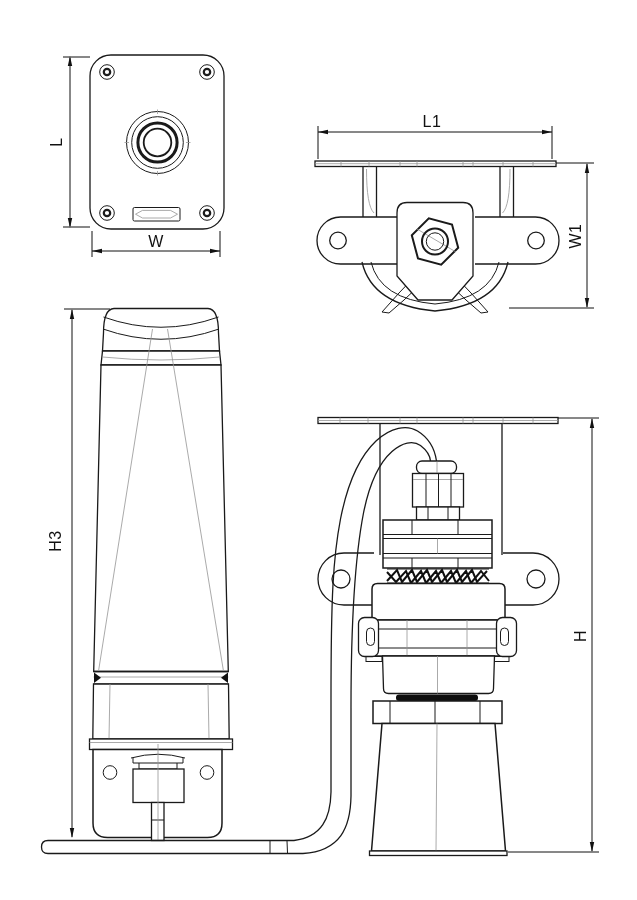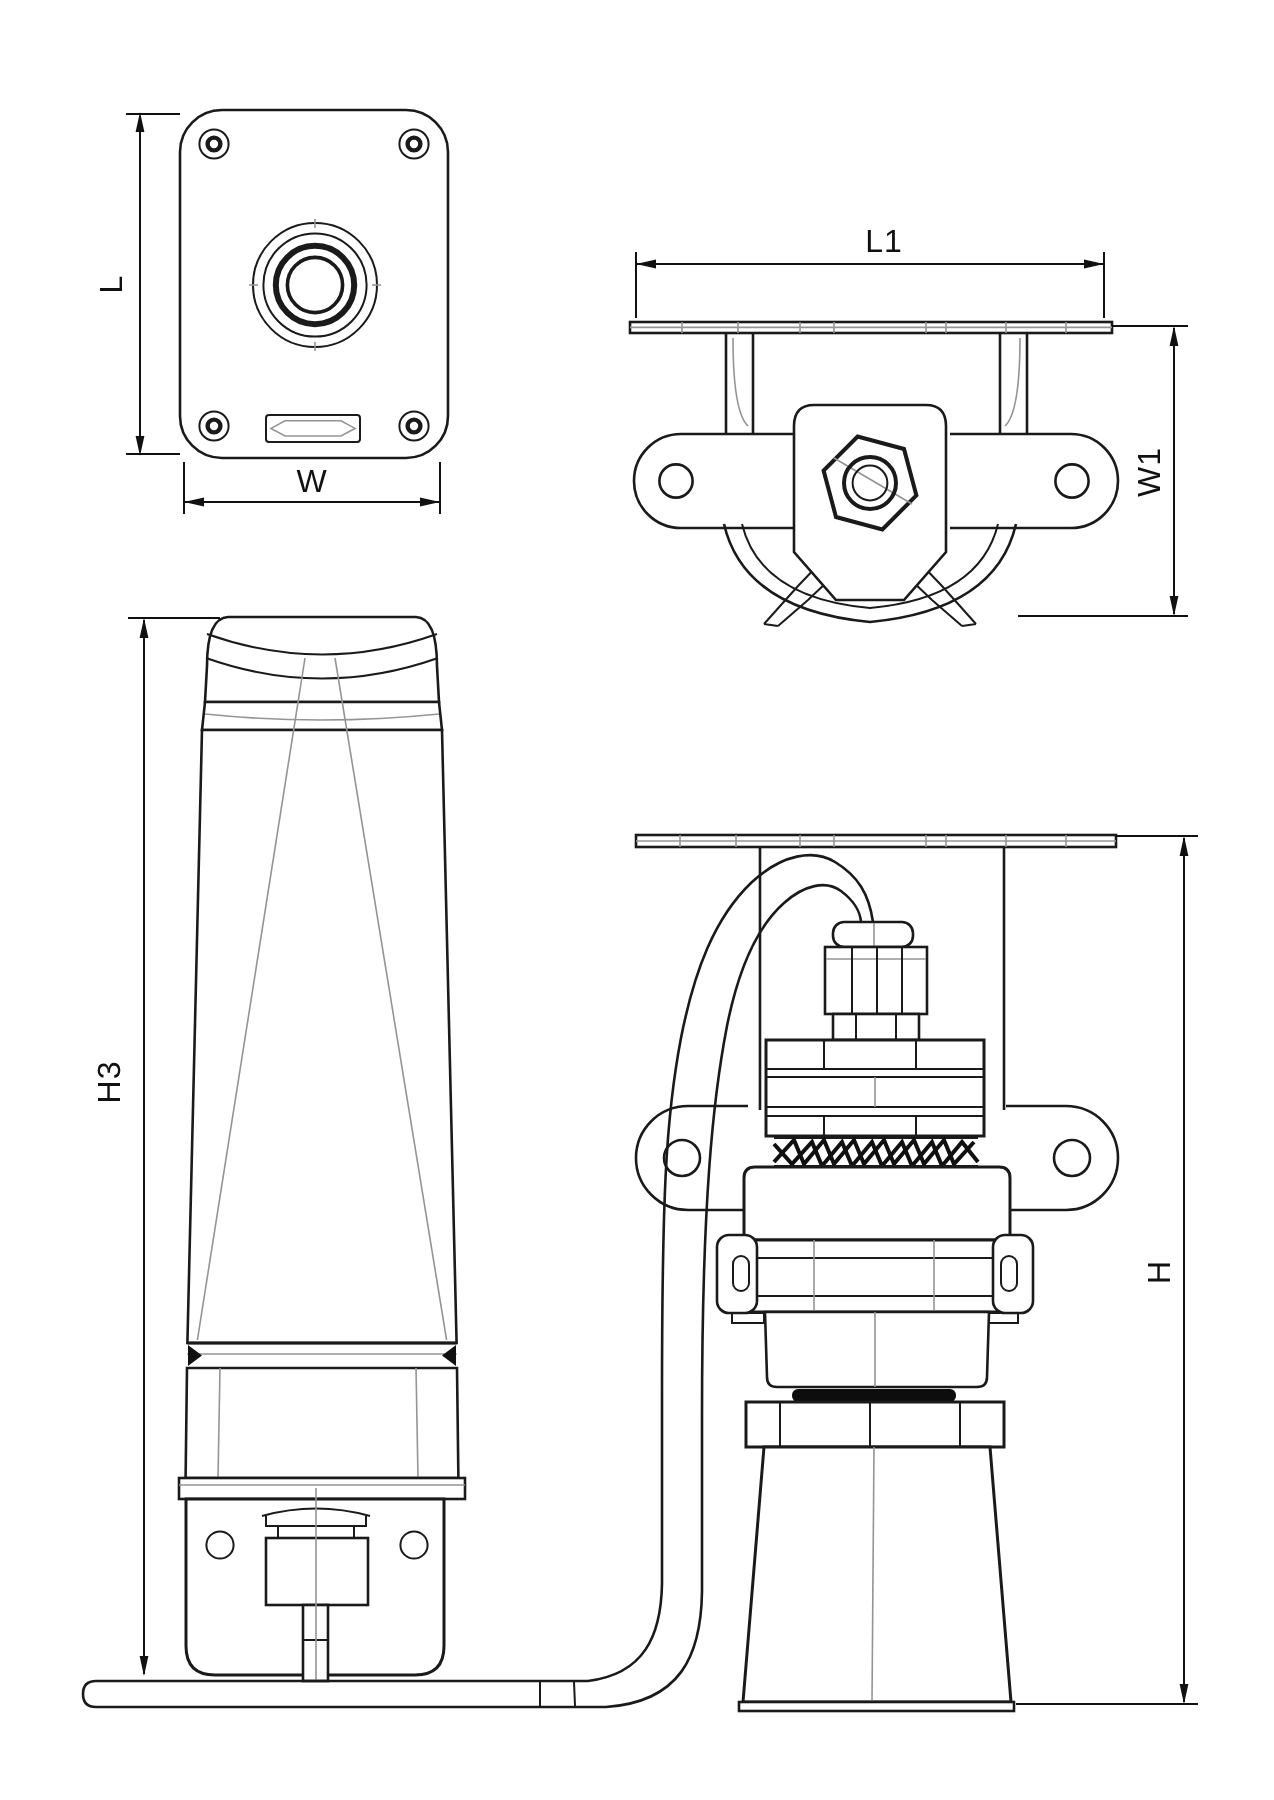--- a/index.html
+++ b/index.html
@@ -260,17 +260,17 @@
     <line class="dim" x1="558" y1="418" x2="599" y2="418"></line>
     <line class="dim" x1="508" y1="852" x2="599" y2="852"></line>
     <line class="dim" x1="592" y1="419" x2="592" y2="851"></line>
     <polygon class="ar" points="592,418 589.8,428 594.2,428"></polygon>
     <polygon class="ar" points="592,852 589.8,842 594.2,842"></polygon>
   </g>
 </svg>
 
   <div class="dim-label rot" style="left:57px;top:142px">L</div>
   <div class="dim-label" style="left:156px;top:242px">W</div>
-  <div class="dim-label" style="left:442px;top:122px">L1</div>
+  <div class="dim-label" style="left:432px;top:122px">L1</div>
   <div class="dim-label rot" style="left:576px;top:236px">W1</div>
   <div class="dim-label rot" style="left:56px;top:541px">H3</div>
   <div class="dim-label rot" style="left:581px;top:636px">H</div>
 </div>
 
 </body></html>

